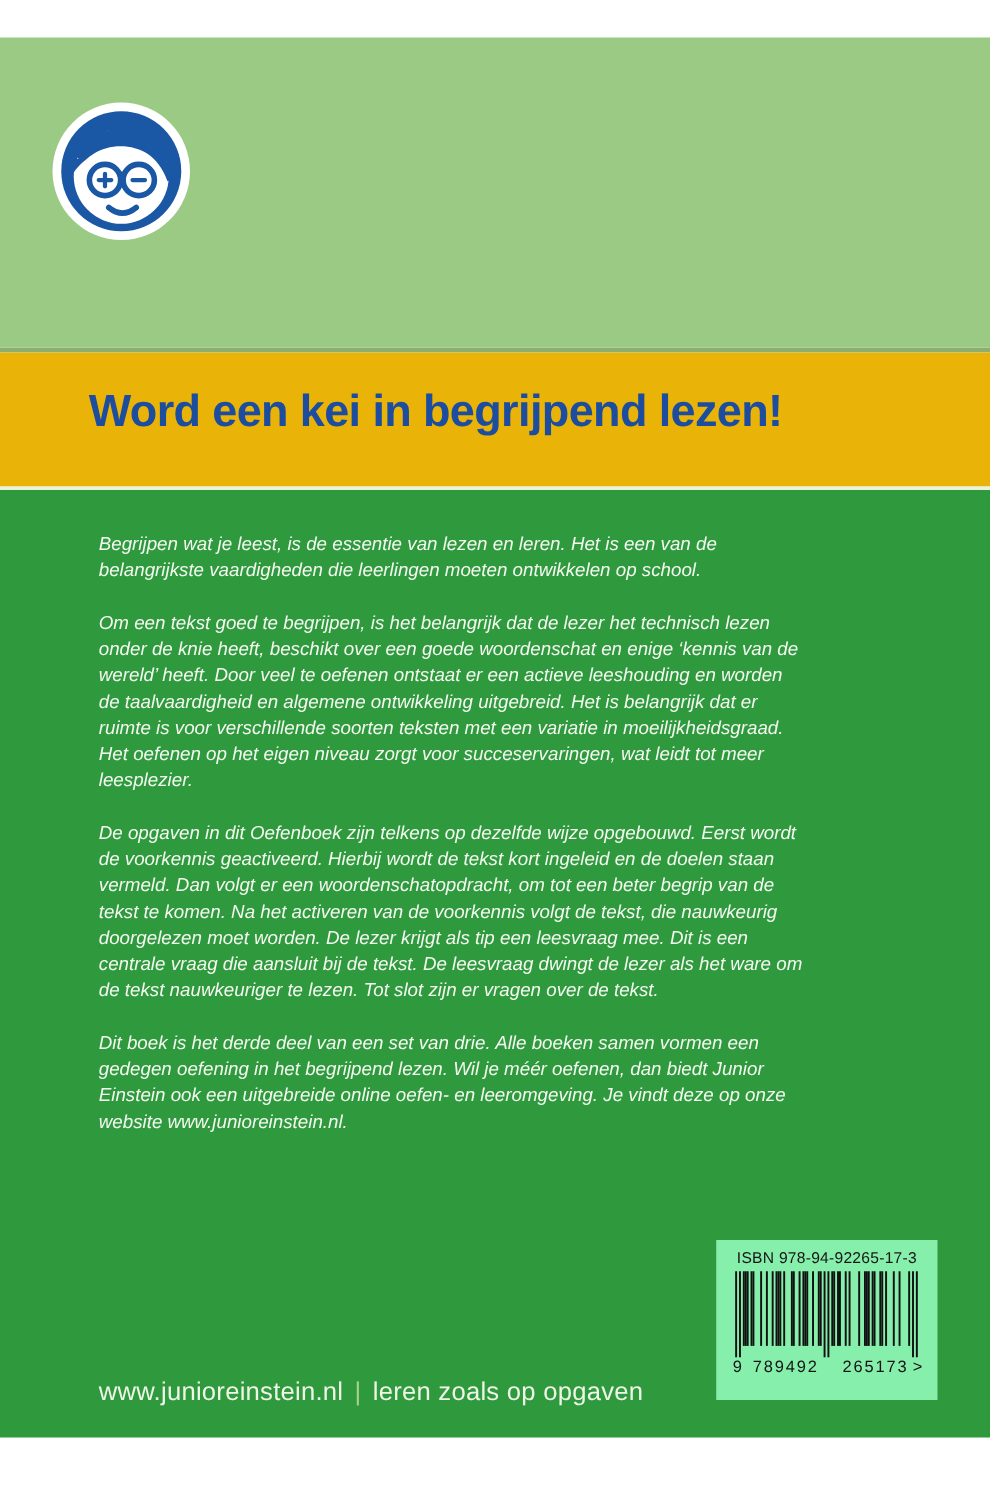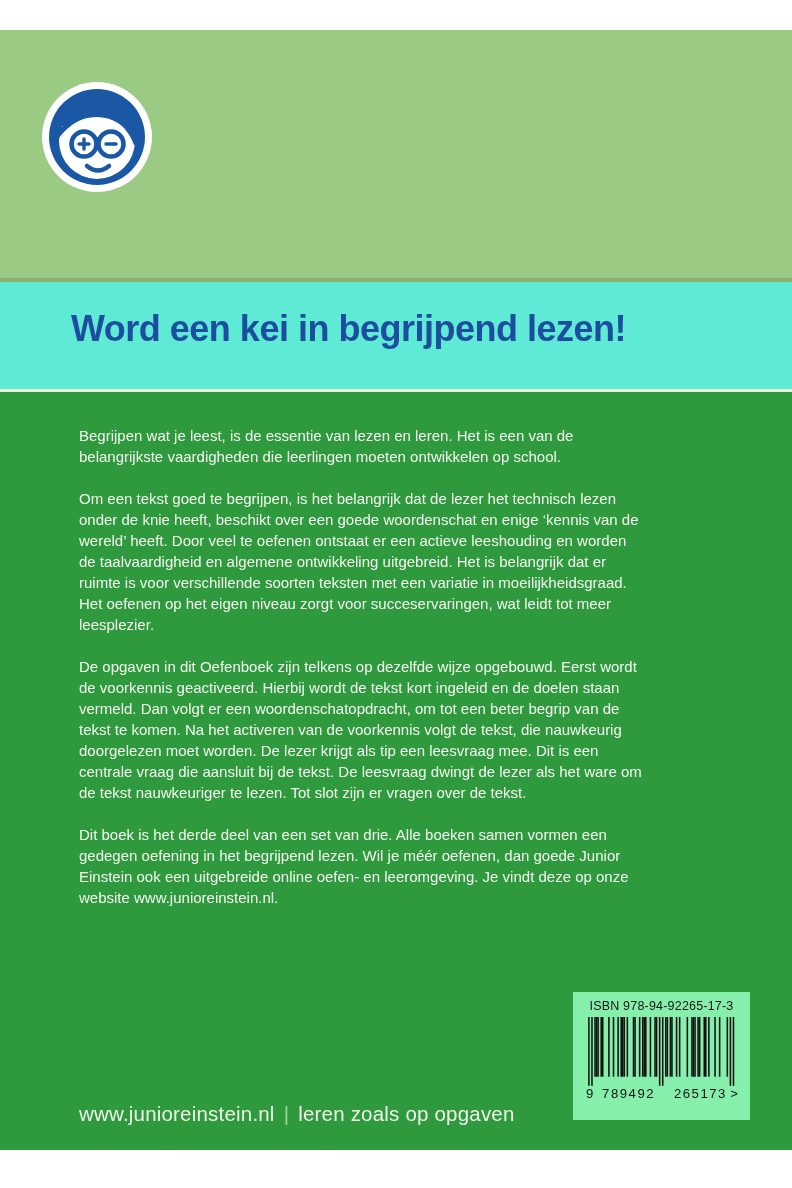--- a/index.html
+++ b/index.html
@@ -8,21 +8,21 @@
     background: #ffffff;
     font-family: "Liberation Sans", sans-serif;
     overflow: hidden;
     position: relative;
   }
   .page { position: absolute; inset: 0; }
 
   .band { position: relative; width: 100%; }
   .band.light { margin-top: 30px; height: 248px; background: var(--header_green, #9aca83); }
   .edge-dark { height: 4px; background: var(--header_edge, #8caf6f); }
-  .band.white { height: 107px; background: #5eead4; }
+  .band.white { height: 107px; background: #eab308; }
   .edge-pale { height: 3px; background: var(--pale_edge, #eaf3da); }
   .band.dark { height: 758px; background: var(--body_green, #2f993e); }
 
   .logo {
     position: absolute; left: 41px; top: 51px;
     width: 112px; height: 112px;
   }
 
   h1.title {
     margin: 0; padding: 26px 0 0 71px;
@@ -30,21 +30,21 @@
     color: var(--title_blue, #1c4d9e);
     line-height: 1.15;
   }
 
   .copy {
     padding: 33px 0 0 79px;
     width: 580px;
     color: var(--text_white, #f4f9f0);
     font-size: 15px; line-height: 21px;
   }
-  .copy p { margin: 0 17px 21px 0; }
+  .copy p { margin: 0 17px 21px 0; font-style: italic; }
 
   .footer-line {
     position: absolute; left: 79px; bottom: 24px;
     display: flex; align-items: flex-end; gap: 9px;
     color: #eef6e7; font-size: 20.5px; letter-spacing: 0.2px;
   }
   .footer-line .sep { color: var(--footer_sep, #a9d190); font-weight: 300; }
 
   .isbn-box {
     position: absolute; right: 42px; bottom: 30px;
@@ -88,21 +88,21 @@
     <h1 class="title">Word een kei in begrijpend lezen!</h1>
   </div>
 
   <div class="edge-pale"></div>
 
   <div class="band dark">
     <div class="copy">
       <p>Begrijpen wat je leest, is de essentie van lezen en leren. Het is een van de belangrijkste vaardigheden die leerlingen moeten ontwikkelen op school.</p>
       <p>Om een tekst goed te begrijpen, is het belangrijk dat de lezer het technisch lezen onder de knie heeft, beschikt over een goede woordenschat en enige ‘kennis van de wereld’ heeft. Door veel te oefenen ontstaat er een actieve leeshouding en worden de taalvaardigheid en algemene ontwikkeling uitgebreid. Het is belangrijk dat er ruimte is voor verschillende soorten teksten met een variatie in moeilijkheidsgraad. Het oefenen op het eigen niveau zorgt voor succeservaringen, wat leidt tot meer leesplezier.</p>
       <p>De opgaven in dit Oefenboek zijn telkens op dezelfde wijze opgebouwd. Eerst wordt de voorkennis geactiveerd. Hierbij wordt de tekst kort ingeleid en de doelen staan vermeld. Dan volgt er een woordenschatopdracht, om tot een beter begrip van de tekst te komen. Na het activeren van de voorkennis volgt de tekst, die nauwkeurig doorgelezen moet worden. De lezer krijgt als tip een leesvraag mee. Dit is een centrale vraag die aansluit bij de tekst. De leesvraag dwingt de lezer als het ware om de tekst nauwkeuriger te lezen. Tot slot zijn er vragen over de tekst.</p>
-      <p>Dit boek is het derde deel van een set van drie. Alle boeken samen vormen een gedegen oefening in het begrijpend lezen. Wil je méér oefenen, dan goede Junior Einstein ook een uitgebreide online oefen- en leeromgeving. Je vindt deze op onze website www.junioreinstein.nl.</p>
+      <p>Dit boek is het derde deel van een set van drie. Alle boeken samen vormen een gedegen oefening in het begrijpend lezen. Wil je méér oefenen, dan biedt Junior Einstein ook een uitgebreide online oefen- en leeromgeving. Je vindt deze op onze website www.junioreinstein.nl.</p>
     </div>
 
     <div class="isbn-box">
       <div class="isbn-label">ISBN 978-94-92265-17-3</div>
       <svg id="barcode" viewBox="0 0 150 84" xmlns="http://www.w3.org/2000/svg">
         <g id="bars">
             <rect x="2.00" y="1" width="1.52" height="68" fill="#111111"></rect>
             <rect x="5.04" y="1" width="1.52" height="68" fill="#111111"></rect>
             <rect x="8.08" y="1" width="1.52" height="59" fill="#111111"></rect>
             <rect x="9.60" y="1" width="1.52" height="59" fill="#111111"></rect>

